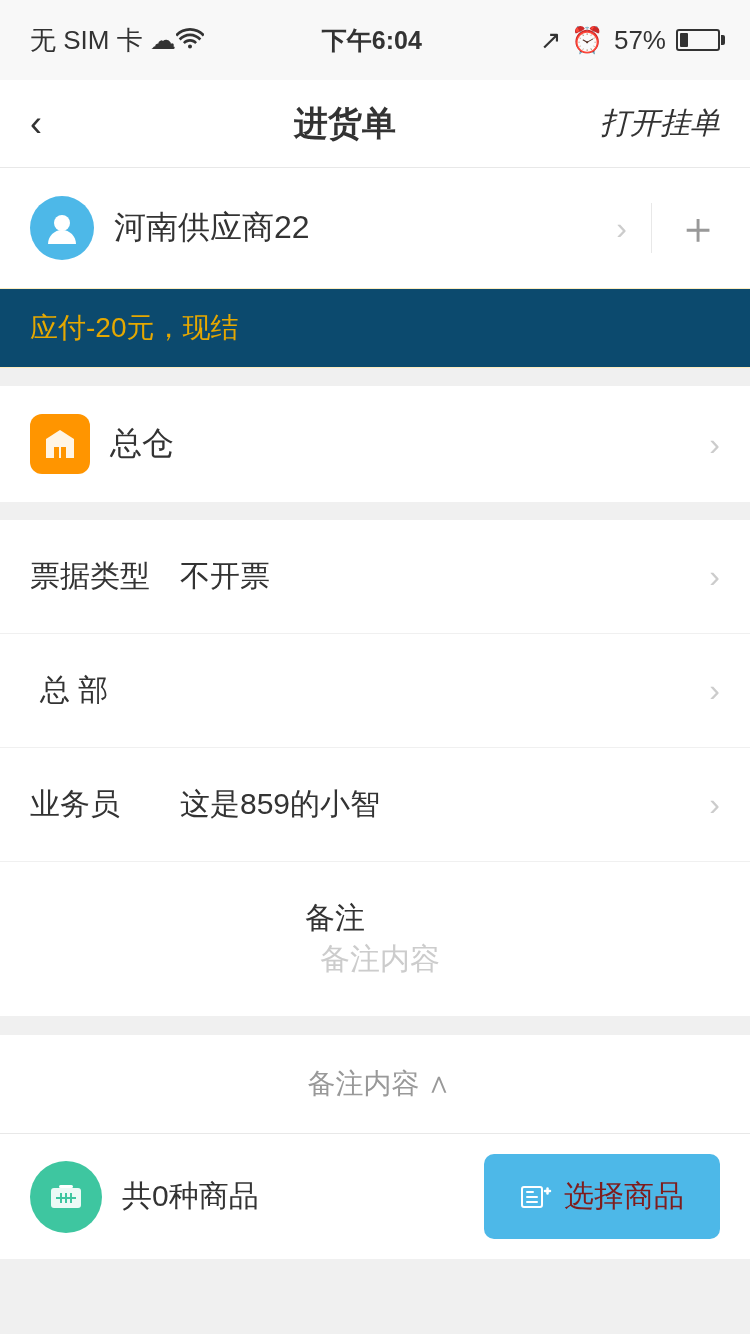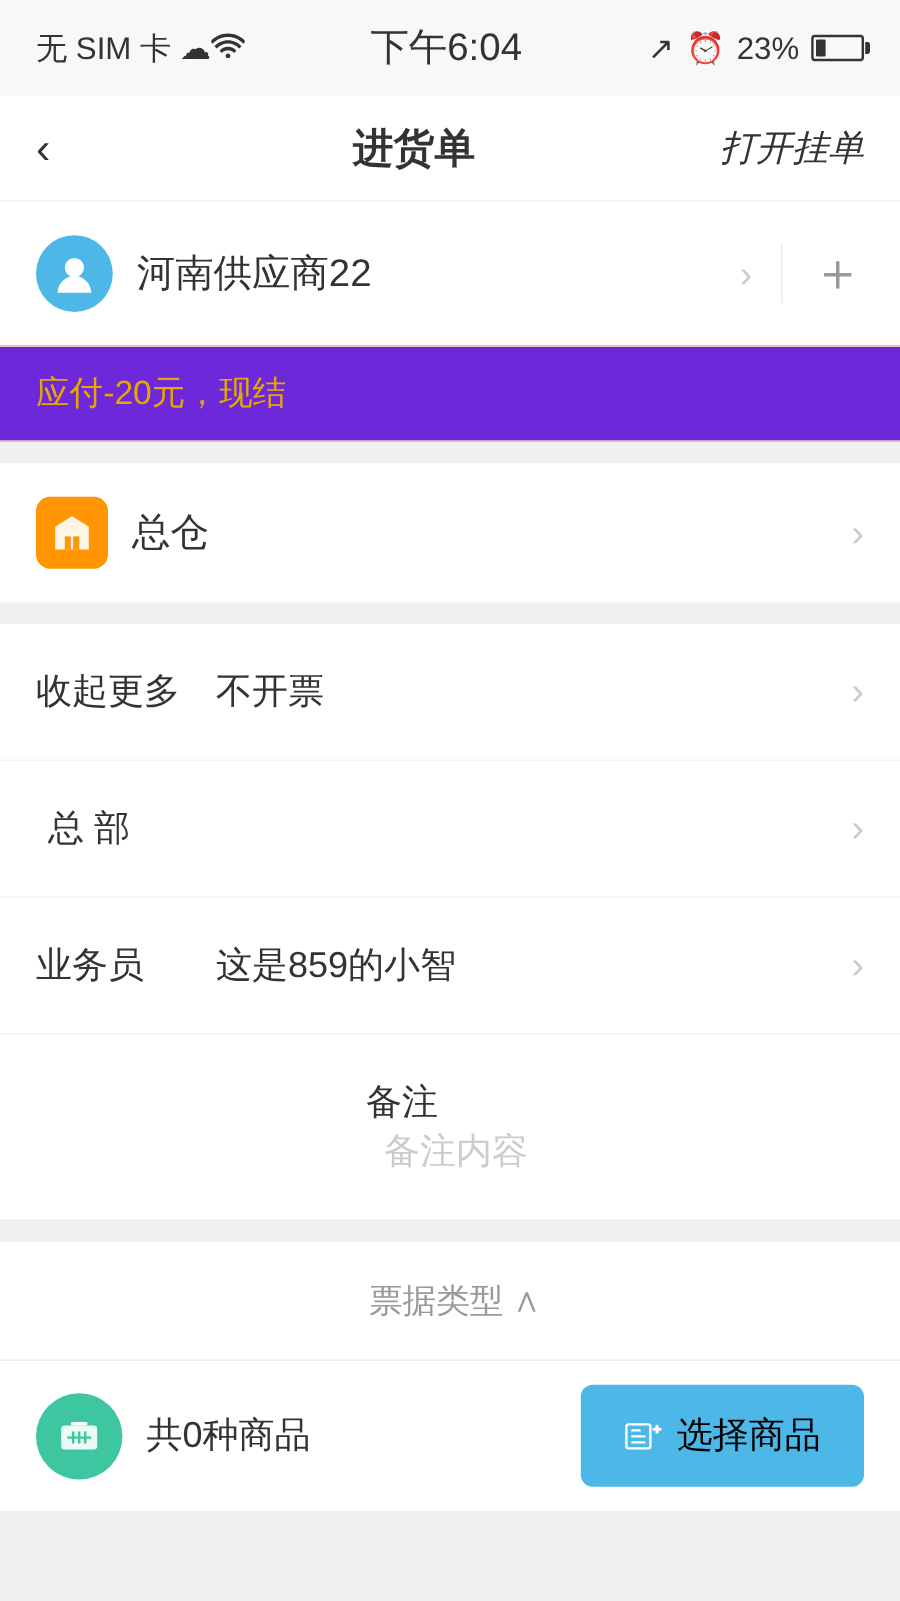--- a/index.html
+++ b/index.html
@@ -24,22 +24,22 @@
       justify-content: space-between;
       padding: 0 30px;
       font-size: 26px;
       color: #333;
     }
     .status-left {
       display: flex;
       align-items: center;
     }
     .status-center {
-      font-size: 32px;
-      font-weight: 400;
+      font-size: 25px;
+      font-weight: 700;
     }
     .status-right {
       display: flex;
       align-items: center;
       gap: 10px;
       font-size: 26px;
     }
     .battery-icon {
       width: 44px;
       height: 22px;
@@ -155,21 +155,21 @@
     }
     .add-btn {
       font-size: 44px;
       color: #999;
       cursor: pointer;
       line-height: 1;
     }
 
     
     .notice-banner {
-      background: #6d28d9;
+      background: #0c4a6e;
       padding: 20px 30px;
       font-size: 28px;
       color: #e6a800;
       border-top: 1px solid #fdedc0;
       border-bottom: 1px solid #fdedc0;
     }
 
     
     .warehouse-row {
       display: flex;
@@ -277,21 +277,21 @@
       height: 38px;
       fill: #fff;
     }
     .product-count {
       flex: 1;
       font-size: 30px;
       color: #333;
     }
     .select-btn {
       background: #4db8e8;
-      color: #000000;
+      color: #7f1d1d;
       font-size: 30px;
       padding: 22px 36px;
       border-radius: 10px;
       display: flex;
       align-items: center;
       gap: 12px;
       cursor: pointer;
       border: none;
     }
     .select-btn svg {
@@ -312,21 +312,21 @@
         <path d="M14 12C16.8 12 19.3 13.2 21 15.2L19.1 17.1C17.9 15.7 16 14.8 14 14.8C12 14.8 10.1 15.7 8.9 17.1L7 15.2C8.7 13.2 11.2 12 14 12Z" fill="#333"></path>
         <path d="M14 6.5C18.5 6.5 22.5 8.5 25.3 11.6L23.4 13.5C21.1 11 17.7 9.3 14 9.3C10.3 9.3 6.9 11 4.6 13.5L2.7 11.6C5.5 8.5 9.5 6.5 14 6.5Z" fill="#333"></path>
         <path d="M14 1C19.8 1 25 3.5 28.7 7.5L26.8 9.4C23.6 5.9 19.1 3.8 14 3.8C8.9 3.8 4.4 5.9 1.2 9.4L-0.7 7.5C3 3.5 8.2 1 14 1Z" fill="#333"></path>
       </svg>
     </span>
   </div>
   <div class="status-center">下午6:04</div>
   <div class="status-right">
     <span>↗</span>
     <span>⏰</span>
-    <span>23%</span>
+    <span>57%</span>
     <span class="battery-icon">
       <span class="battery-fill"></span>
     </span>
   </div>
 </div>
 
 <div class="nav-bar">
   <span class="nav-back">‹</span>
   <span class="nav-title">进货单</span>
   <span class="nav-action">打开挂单</span>
@@ -364,21 +364,21 @@
         </svg>
       </div>
       <span class="warehouse-name">总仓</span>
       <span class="chevron-right">›</span>
     </div>
   </div>
 
   <div class="form-section">
 
     <div class="form-row">
-      <span class="form-label">收起更多</span>
+      <span class="form-label">票据类型</span>
       <span class="form-value">不开票</span>
       <span class="chevron-right">›</span>
     </div>
 
     <div class="form-row">
       <span class="form-value">总 部</span>
       <span class="chevron-right">›</span>
     </div>
 
     <div class="form-row">
@@ -388,21 +388,21 @@
     </div>
 
     <div class="form-row">
       <span class="form-label">备注</span>
       <span class="form-value placeholder">备注内容</span>
     </div>
 
   </div>
 
   <div class="collapse-row">
-    <span>票据类型 ∧</span>
+    <span>备注内容 ∧</span>
   </div>
 
   <div class="bottom-bar">
     <div class="cart-icon-wrap">
       <svg viewBox="0 0 38 38" xmlns="http://www.w3.org/2000/svg">
         <rect x="4" y="10" width="30" height="20" rx="3" fill="#fff" opacity="0.9"></rect>
         <rect x="12" y="7" width="14" height="3" rx="1.5" fill="#fff"></rect>
         <line x1="14" y1="15" x2="14" y2="25" stroke="#3ec6a0" stroke-width="2"></line>
         <line x1="19" y1="15" x2="19" y2="25" stroke="#3ec6a0" stroke-width="2"></line>
         <line x1="24" y1="15" x2="24" y2="25" stroke="#3ec6a0" stroke-width="2"></line>

